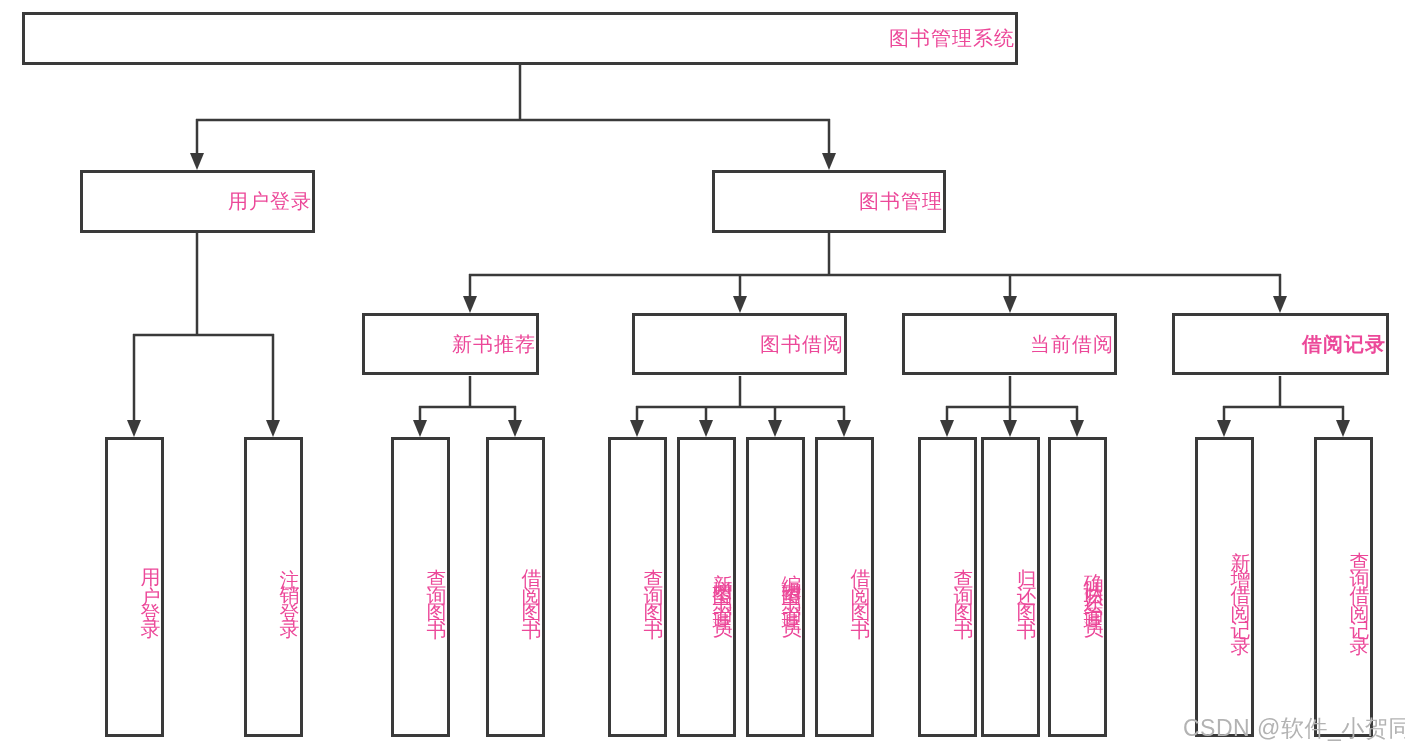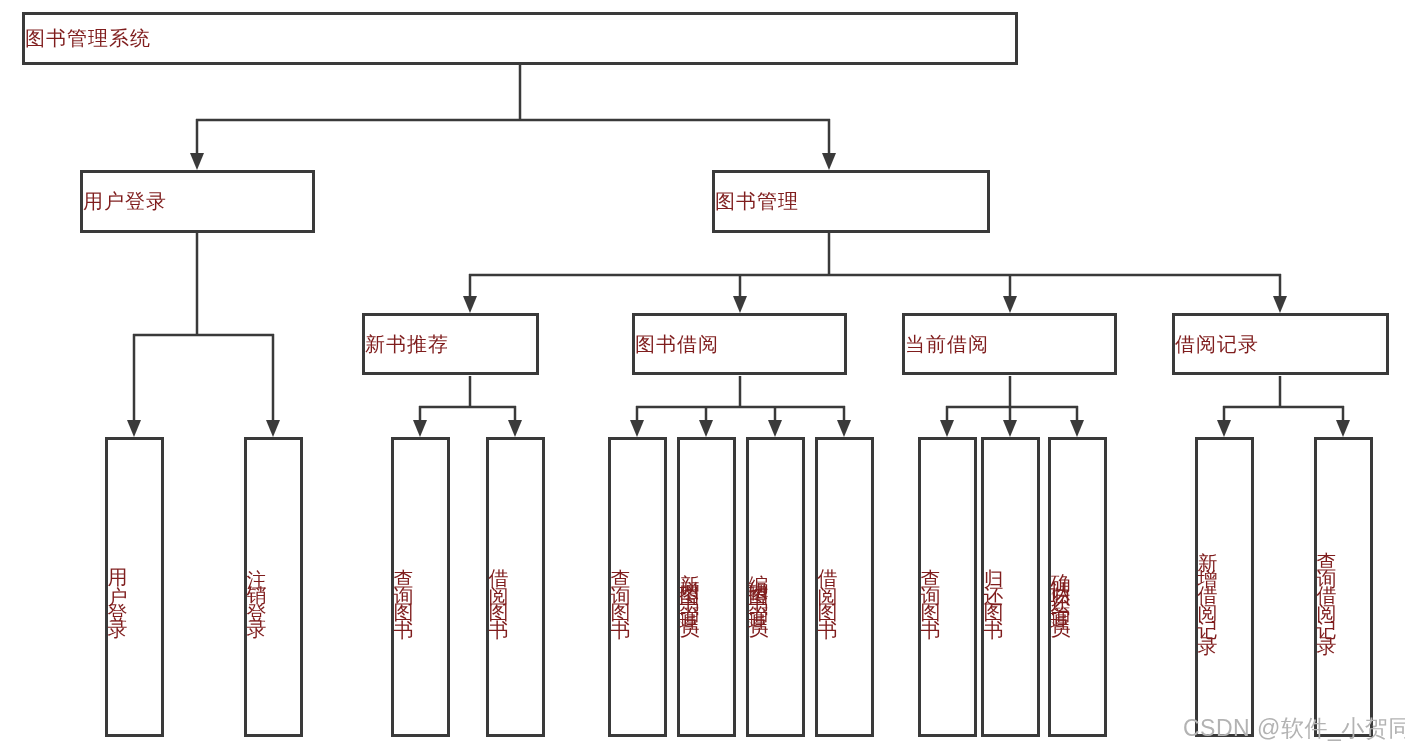--- a/index.html
+++ b/index.html
@@ -16,22 +16,22 @@
     left: 0; top: 0;
     z-index: 0;
   }
   .box {
     position: absolute;
     box-sizing: border-box;
     background: #ffffff;
     border: 3px solid #3a3a3a;
     display: flex;
     align-items: center;
-    justify-content: flex-start;
-    color: #7f1d1d;
+    justify-content: flex-end;
+    color: #ec4899;
     z-index: 1;
   }
   .h-label {
     font-size: 20px;
     letter-spacing: 1px;
     white-space: nowrap;
   }
   .leaf { padding: 4px 0; }
   .v-label {
     writing-mode: vertical-lr;
@@ -134,34 +134,34 @@
     </g>
   </svg>
 
   <div class="box" style="left:22px; top:12px; width:996px; height:53px;">
     <span class="h-label">图书管理系统</span>
   </div>
 
   <div class="box" style="left:80px; top:170px; width:235px; height:63px;">
     <span class="h-label">用户登录</span>
   </div>
-  <div class="box" style="left:712px; top:170px; width:278px; height:63px;">
+  <div class="box" style="left:712px; top:170px; width:234px; height:63px;">
     <span class="h-label">图书管理</span>
   </div>
 
   <div class="box" style="left:362px; top:313px; width:177px; height:62px;">
     <span class="h-label">新书推荐</span>
   </div>
   <div class="box" style="left:902px; top:313px; width:215px; height:62px;">
     <span class="h-label">当前借阅</span>
   </div>
   <div class="box" style="left:632px; top:313px; width:215px; height:62px;">
     <span class="h-label">图书借阅</span>
   </div>
-  <div class="box" style="left:1172px; top:313px; width:217px; height:62px;">
+  <div class="box" style="left:1172px; top:313px; width:217px; height:62px;font-weight:bold;">
     <span class="h-label">借阅记录</span>
   </div>
 
   <div class="box leaf" style="left:105px; top:437px; width:59px; height:300px;">
     <span class="v-label" style="letter-spacing: 0.85em;">用户登录</span>
   </div>
   <div class="box leaf" style="left:244px; top:437px; width:59px; height:300px;">
     <span class="v-label" style="letter-spacing: 0.85em;">注销登录</span>
   </div>
 

